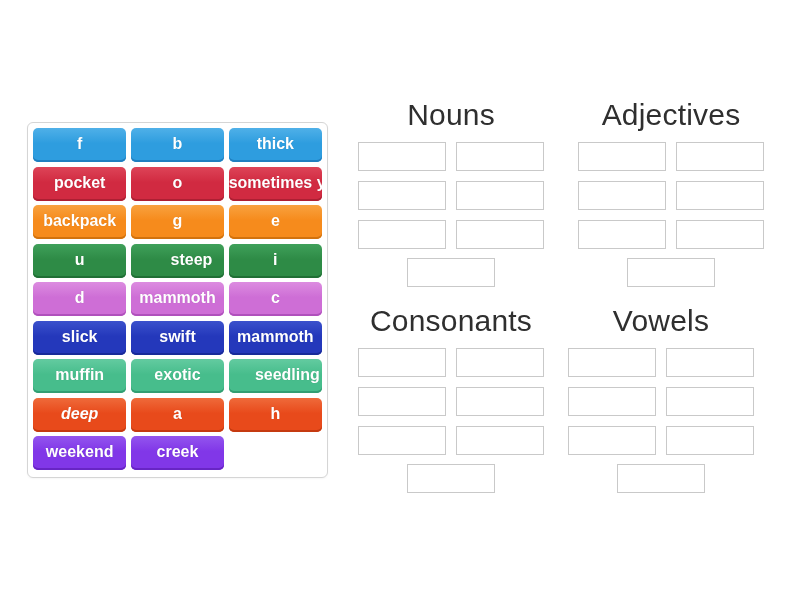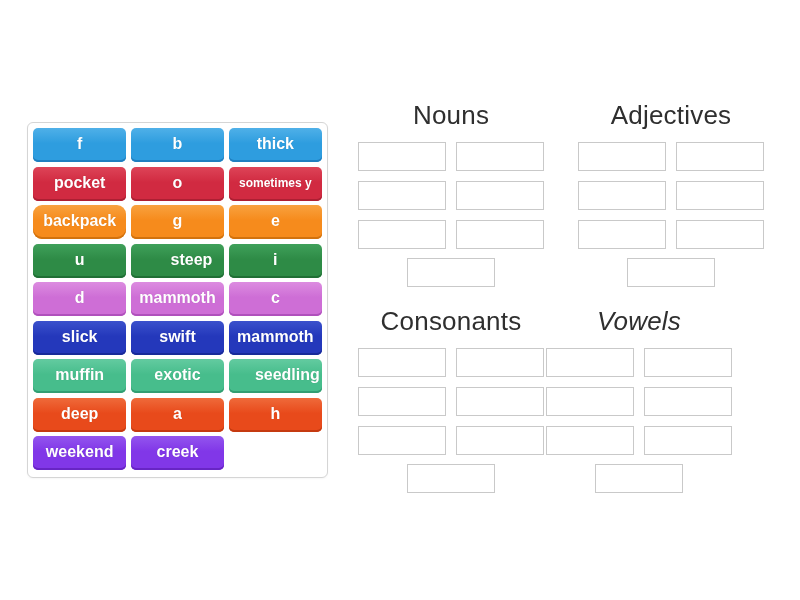--- a/index.html
+++ b/index.html
@@ -37,30 +37,30 @@
     font-weight: bold;
     font-size: 16px;
     line-height: 32px;
     text-align: center;
     cursor: pointer;
     user-select: none;
     white-space: nowrap;
     overflow: hidden;
     text-shadow: 0 0 1px rgba(0,0,0,0.15);
   }
-  .tile.small { font-size: 12px; }
+  .tile.small { font-size: 16px; }
 
   
   .group {
     position: absolute;
     width: 186px;
     text-align: center;
   }
   .group-title {
-    font-size: 26px;
+    font-size: 30px;
     line-height: 30px;
     height: 30px;
     color: #2f2f2f;
     letter-spacing: 0.2px;
   }
   .slots {
     margin-top: 12px;
     display: grid;
     grid-template-columns: 88px 88px;
     column-gap: 10px;
@@ -74,51 +74,51 @@
     border: 1px solid #c9c9c9;
   }
   .slot-center {
     margin-top: 9px;
     display: flex;
     justify-content: center;
   }
   .group-nouns      { left: 358px; top: 100px; }
   .group-adjectives { left: 578px; top: 100px; }
   .group-consonants { left: 358px; top: 306px; }
-  .group-vowels     { left: 546px; top: 306px; font-style: italic; }
+  .group-vowels     { left: 568px; top: 306px; }
 </style>
 </head>
 <body>
 
 <div class="page">
 
   <div class="tile-bank">
     <div class="tile-grid">
         <div class="tile" style="background: linear-gradient(rgb(79, 176, 232) 0%, rgb(46, 157, 223) 45%, rgb(46, 157, 223) 100%); box-shadow: rgb(31, 127, 192) 0px -2px 0px inset;">f</div>
         <div class="tile" style="background: linear-gradient(rgb(79, 176, 232) 0%, rgb(46, 157, 223) 45%, rgb(46, 157, 223) 100%); box-shadow: rgb(31, 127, 192) 0px -2px 0px inset;">b</div>
         <div class="tile" style="background: linear-gradient(rgb(79, 176, 232) 0%, rgb(46, 157, 223) 45%, rgb(46, 157, 223) 100%); box-shadow: rgb(31, 127, 192) 0px -2px 0px inset;">thick</div>
         <div class="tile" style="background: linear-gradient(rgb(221, 68, 88) 0%, rgb(209, 42, 65) 45%, rgb(209, 42, 65) 100%); box-shadow: rgb(173, 31, 51) 0px -2px 0px inset;">pocket</div>
         <div class="tile" style="background: linear-gradient(rgb(221, 68, 88) 0%, rgb(209, 42, 65) 45%, rgb(209, 42, 65) 100%); box-shadow: rgb(173, 31, 51) 0px -2px 0px inset;">o</div>
         <div class="tile small" style="background: linear-gradient(rgb(221, 68, 88) 0%, rgb(209, 42, 65) 45%, rgb(209, 42, 65) 100%); box-shadow: rgb(173, 31, 51) 0px -2px 0px inset;">sometimes y</div>
-        <div class="tile" style="background: linear-gradient(rgb(248, 162, 63) 0%, rgb(246, 139, 28) 45%, rgb(246, 139, 28) 100%); box-shadow: rgb(210, 114, 13) 0px -2px 0px inset; border-radius: 9px;">backpack</div>
+        <div class="tile" style="background: linear-gradient(rgb(248, 162, 63) 0%, rgb(246, 139, 28) 45%, rgb(246, 139, 28) 100%); box-shadow: rgb(210, 114, 13) 0px -2px 0px inset;">backpack</div>
         <div class="tile" style="background: linear-gradient(rgb(248, 162, 63) 0%, rgb(246, 139, 28) 45%, rgb(246, 139, 28) 100%); box-shadow: rgb(210, 114, 13) 0px -2px 0px inset;">g</div>
         <div class="tile" style="background: linear-gradient(rgb(248, 162, 63) 0%, rgb(246, 139, 28) 45%, rgb(246, 139, 28) 100%); box-shadow: rgb(210, 114, 13) 0px -2px 0px inset;">e</div>
         <div class="tile" style="background: linear-gradient(rgb(63, 160, 90) 0%, rgb(46, 139, 70) 45%, rgb(46, 139, 70) 100%); box-shadow: rgb(32, 111, 53) 0px -2px 0px inset;">u</div>
         <div class="tile" style="background: linear-gradient(rgb(63, 160, 90) 0%, rgb(46, 139, 70) 45%, rgb(46, 139, 70) 100%); box-shadow: rgb(32, 111, 53) 0px -2px 0px inset; padding-left: 28px;">steep</div>
         <div class="tile" style="background: linear-gradient(rgb(63, 160, 90) 0%, rgb(46, 139, 70) 45%, rgb(46, 139, 70) 100%); box-shadow: rgb(32, 111, 53) 0px -2px 0px inset;">i</div>
         <div class="tile" style="background: linear-gradient(rgb(220, 140, 224) 0%, rgb(206, 110, 214) 45%, rgb(206, 110, 214) 100%); box-shadow: rgb(176, 80, 188) 0px -2px 0px inset;">d</div>
         <div class="tile" style="background: linear-gradient(rgb(220, 140, 224) 0%, rgb(206, 110, 214) 45%, rgb(206, 110, 214) 100%); box-shadow: rgb(176, 80, 188) 0px -2px 0px inset;">mammoth</div>
         <div class="tile" style="background: linear-gradient(rgb(220, 140, 224) 0%, rgb(206, 110, 214) 45%, rgb(206, 110, 214) 100%); box-shadow: rgb(176, 80, 188) 0px -2px 0px inset;">c</div>
         <div class="tile" style="background: linear-gradient(rgb(59, 81, 204) 0%, rgb(36, 56, 187) 45%, rgb(36, 56, 187) 100%); box-shadow: rgb(24, 42, 153) 0px -2px 0px inset;">slick</div>
         <div class="tile" style="background: linear-gradient(rgb(59, 81, 204) 0%, rgb(36, 56, 187) 45%, rgb(36, 56, 187) 100%); box-shadow: rgb(24, 42, 153) 0px -2px 0px inset;">swift</div>
         <div class="tile" style="background: linear-gradient(rgb(59, 81, 204) 0%, rgb(36, 56, 187) 45%, rgb(36, 56, 187) 100%); box-shadow: rgb(24, 42, 153) 0px -2px 0px inset;">mammoth</div>
         <div class="tile" style="background: linear-gradient(rgb(99, 203, 160) 0%, rgb(71, 189, 140) 45%, rgb(71, 189, 140) 100%); box-shadow: rgb(50, 158, 115) 0px -2px 0px inset;">muffin</div>
         <div class="tile" style="background: linear-gradient(rgb(99, 203, 160) 0%, rgb(71, 189, 140) 45%, rgb(71, 189, 140) 100%); box-shadow: rgb(50, 158, 115) 0px -2px 0px inset;">exotic</div>
         <div class="tile" style="background: linear-gradient(rgb(99, 203, 160) 0%, rgb(71, 189, 140) 45%, rgb(71, 189, 140) 100%); box-shadow: rgb(50, 158, 115) 0px -2px 0px inset; padding-left: 24px;">seedling</div>
-        <div class="tile" style="background: linear-gradient(rgb(239, 106, 58) 0%, rgb(232, 74, 27) 45%, rgb(232, 74, 27) 100%); box-shadow: rgb(197, 58, 16) 0px -2px 0px inset;">deep</div>
+        <div class="tile" style="background: linear-gradient(rgb(239, 106, 58) 0%, rgb(232, 74, 27) 45%, rgb(232, 74, 27) 100%); box-shadow: rgb(197, 58, 16) 0px -2px 0px inset; font-style: italic;">deep</div>
         <div class="tile" style="background: linear-gradient(rgb(239, 106, 58) 0%, rgb(232, 74, 27) 45%, rgb(232, 74, 27) 100%); box-shadow: rgb(197, 58, 16) 0px -2px 0px inset;">a</div>
         <div class="tile" style="background: linear-gradient(rgb(239, 106, 58) 0%, rgb(232, 74, 27) 45%, rgb(232, 74, 27) 100%); box-shadow: rgb(197, 58, 16) 0px -2px 0px inset;">h</div>
         <div class="tile" style="background: linear-gradient(rgb(147, 85, 238) 0%, rgb(129, 55, 232) 45%, rgb(129, 55, 232) 100%); box-shadow: rgb(104, 37, 197) 0px -2px 0px inset;">weekend</div>
         <div class="tile" style="background: linear-gradient(rgb(147, 85, 238) 0%, rgb(129, 55, 232) 45%, rgb(129, 55, 232) 100%); box-shadow: rgb(104, 37, 197) 0px -2px 0px inset;">creek</div>
       </div>
   </div>
 
   <div class="group group-nouns">
     <div class="group-title">Nouns</div>
     <div class="slots">

